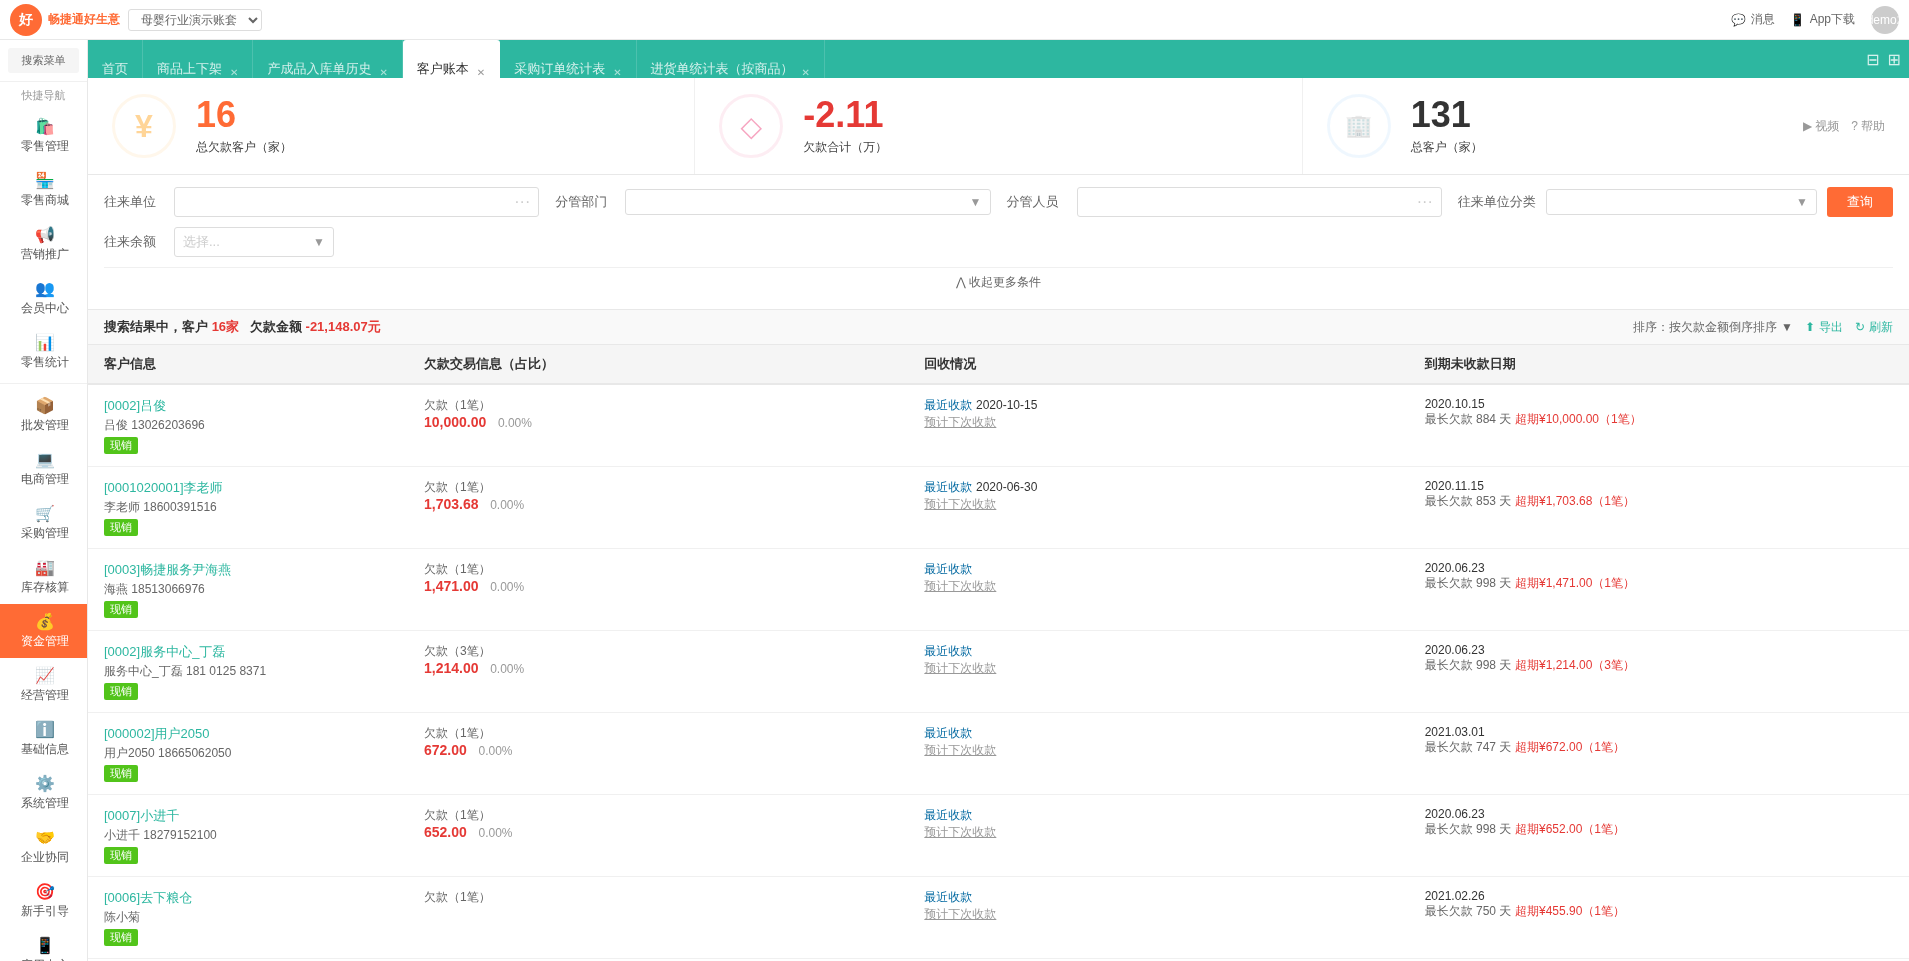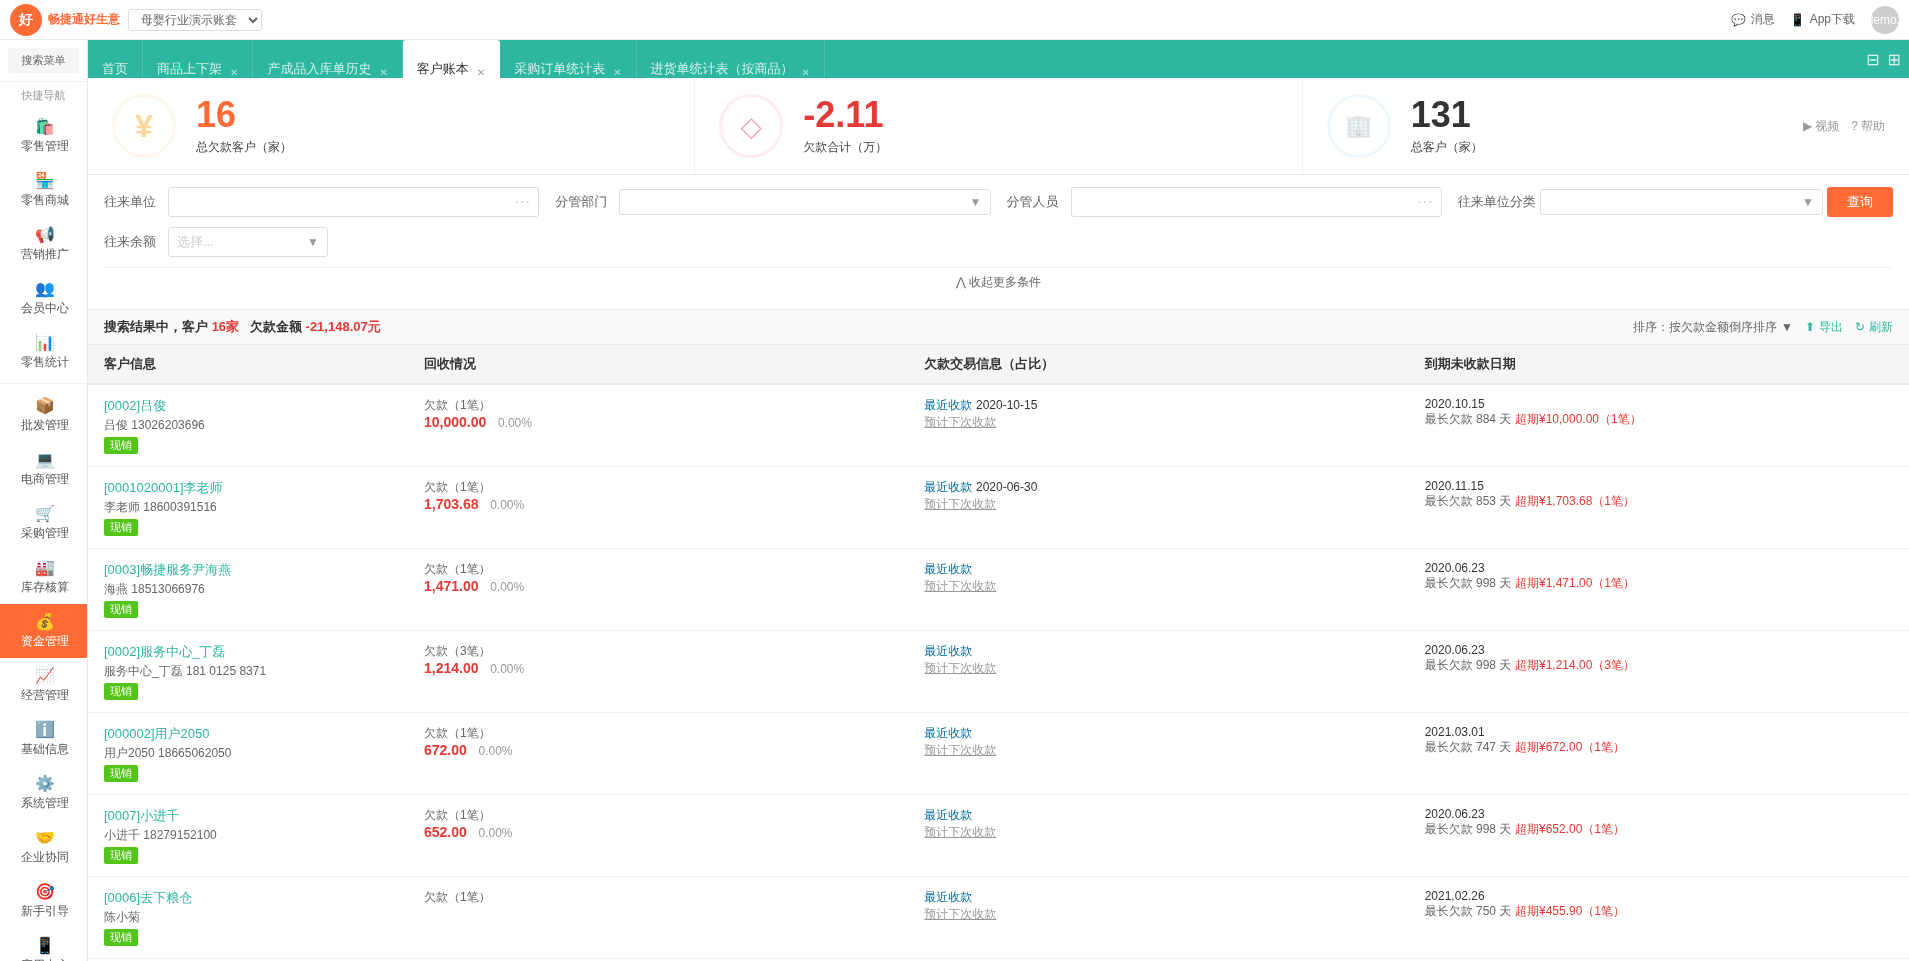--- a/index.html
+++ b/index.html
@@ -54,21 +54,21 @@
     .stat-value-red { color: #e53935; }
     .stat-value-orange { color: #ff6b35; }
     .stat-value-dark { color: #333; font-weight: bold; }
     .stat-label { font-size: 12px; color: #404040; margin-top: 6px; }
     .stat-extra { margin-left: auto; display: flex; gap: 12px; font-size: 12px; color: #999; }
     .stat-extra span { display: flex; align-items: center; gap: 3px; cursor: pointer; }
 
     
     .filter-area { background: #fff; padding: 12px 16px; border-bottom: 1px solid #e8e8e8; }
     .filter-row { display: flex; align-items: center; gap: 16px; margin-bottom: 10px; flex-wrap: wrap; }
-    .filter-item { display: flex; align-items: center; gap: 4px; flex: 1; min-width: 200px; }
+    .filter-item { display: flex; align-items: center; gap: 10px; flex: 1; min-width: 200px; }
     .filter-label { color: #666; font-size: 13px; white-space: nowrap; min-width: 60px; }
     .filter-more-btn { width: 100%; text-align: center; padding: 6px; color: #666; font-size: 12px; cursor: pointer; border-top: 1px solid #f0f0f0; margin-top: 4px; }
     .search-btn { background: #ff6b35; color: #fff; border: none; border-radius: 3px; padding: 6px 20px; font-size: 13px; cursor: pointer; white-space: nowrap; }
     .filter-dots { color: #999; font-size: 16px; }
     .filter-arrow { color: #999; font-size: 12px; }
 
     
     .result-bar { background: #f9f9f9; padding: 8px 16px; display: flex; align-items: center; justify-content: space-between; border-bottom: 1px solid #e8e8e8; font-size: 13px; }
     .result-text { color: #666; }
     .result-text span { color: #333; font-weight: bold; }
@@ -353,22 +353,22 @@
             <div class="action-btn">
               <span>↻</span>
               <span>刷新</span>
             </div>
           </div>
         </div>
 
         <div class="data-table">
           <div class="table-header">
             <div class="th">客户信息</div>
+            <div class="th">欠款交易信息（占比）</div>
             <div class="th">回收情况</div>
-            <div class="th">欠款交易信息（占比）</div>
             <div class="th">到期未收款日期</div>
           </div>
 
           <div class="table-row">
             <div class="td">
               <div class="customer-name">[0002]吕俊</div>
               <div class="customer-phone">吕俊 13026203696</div>
               <div><span class="customer-badge">现销</span></div>
             </div>
             <div class="td">

